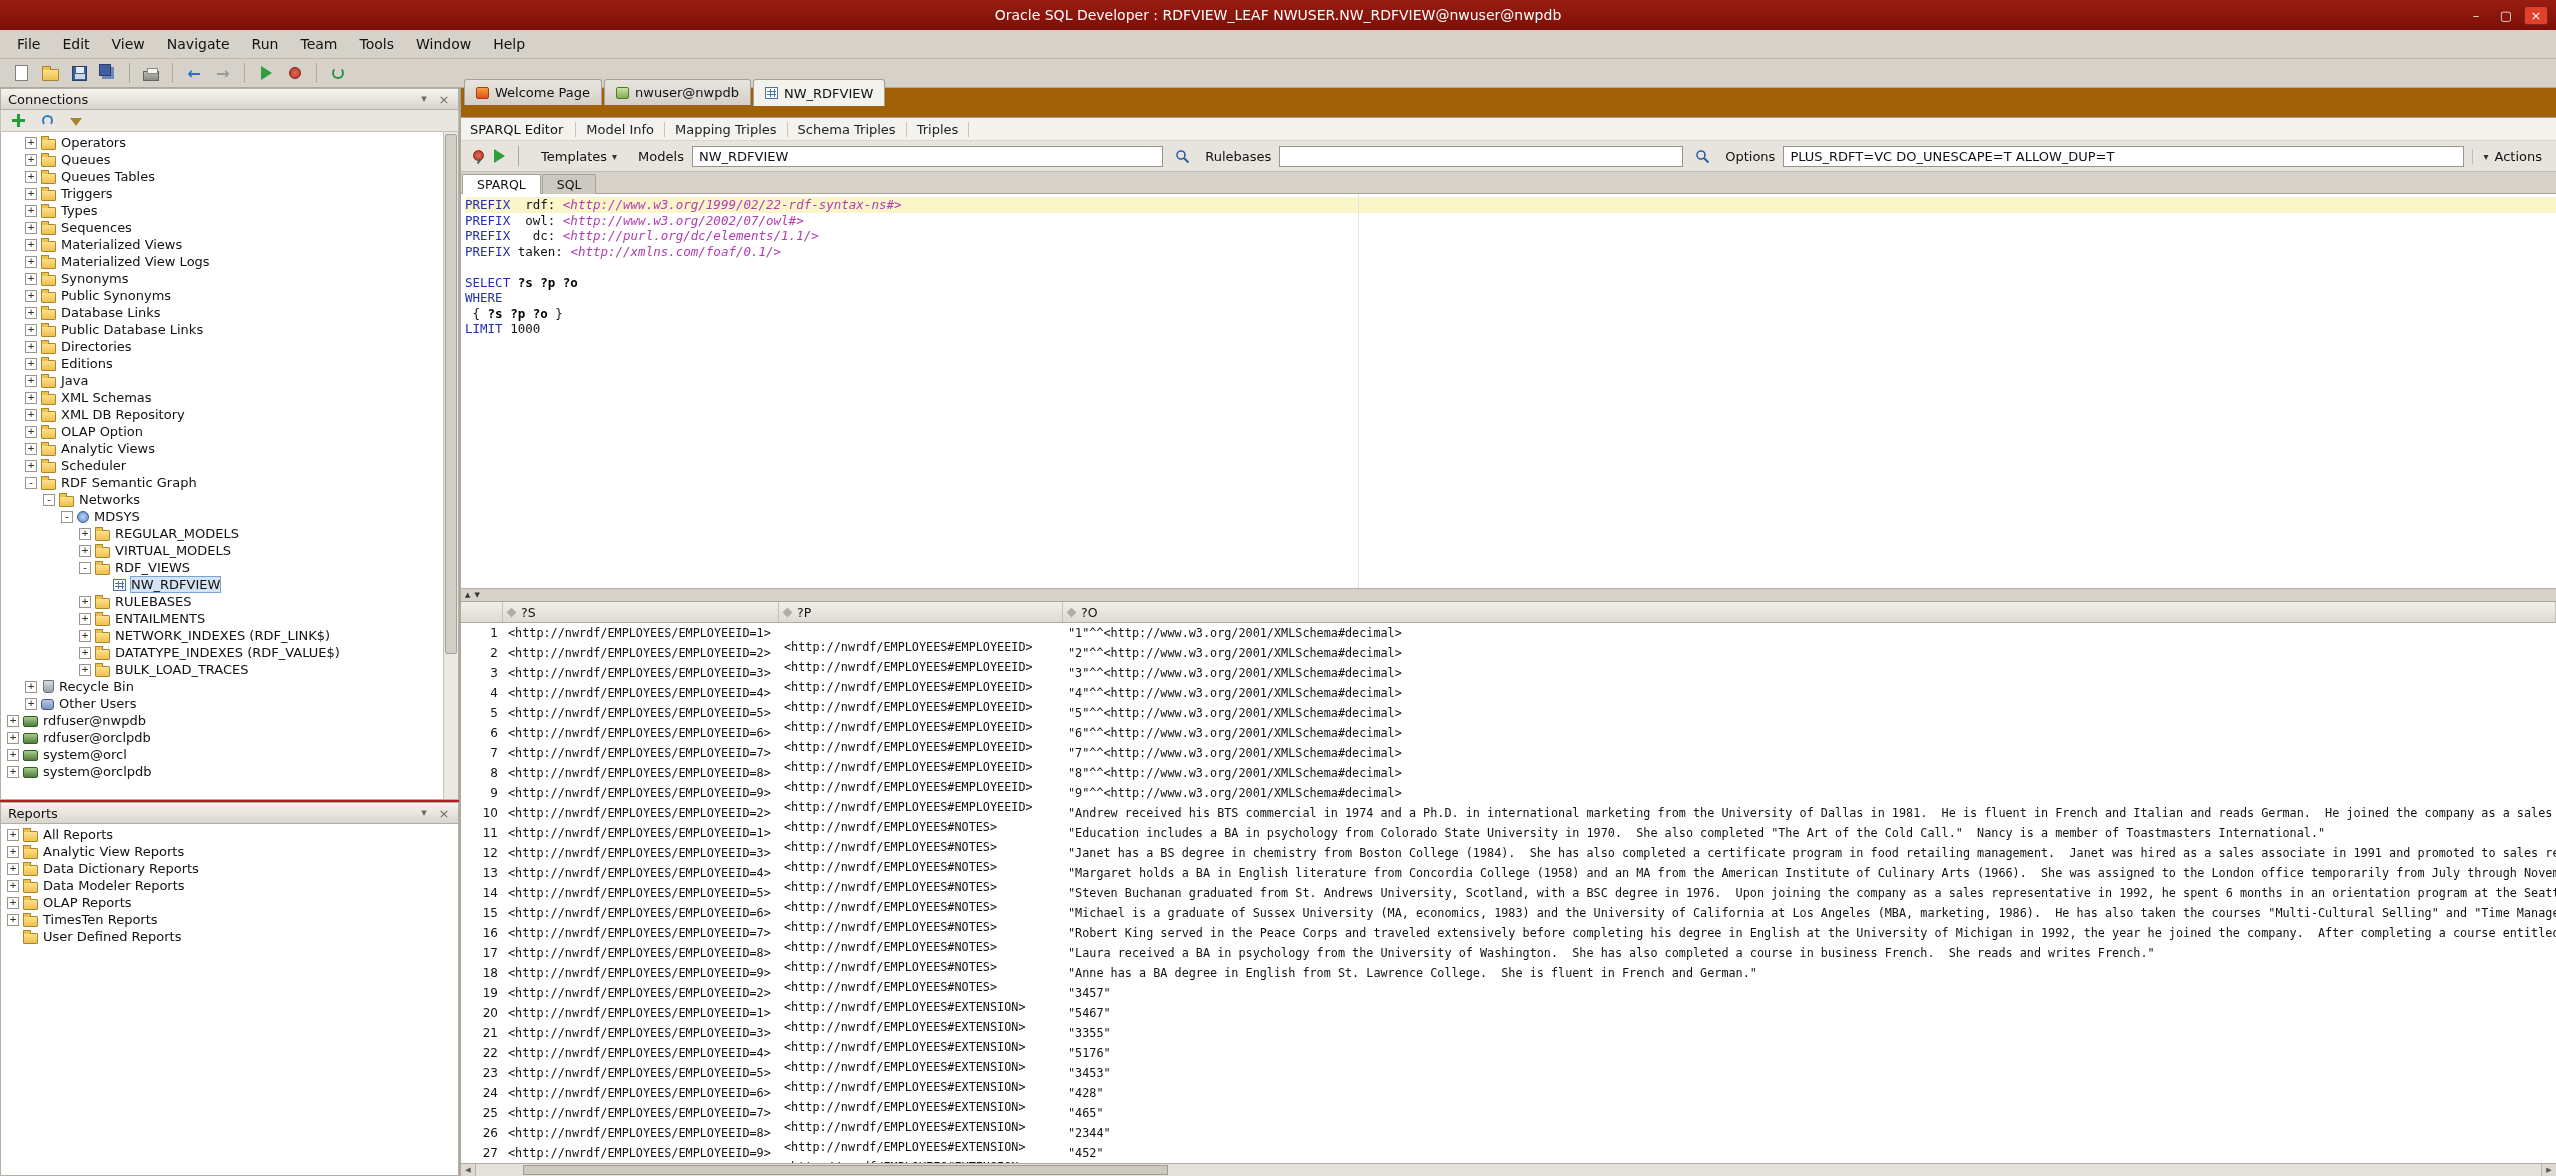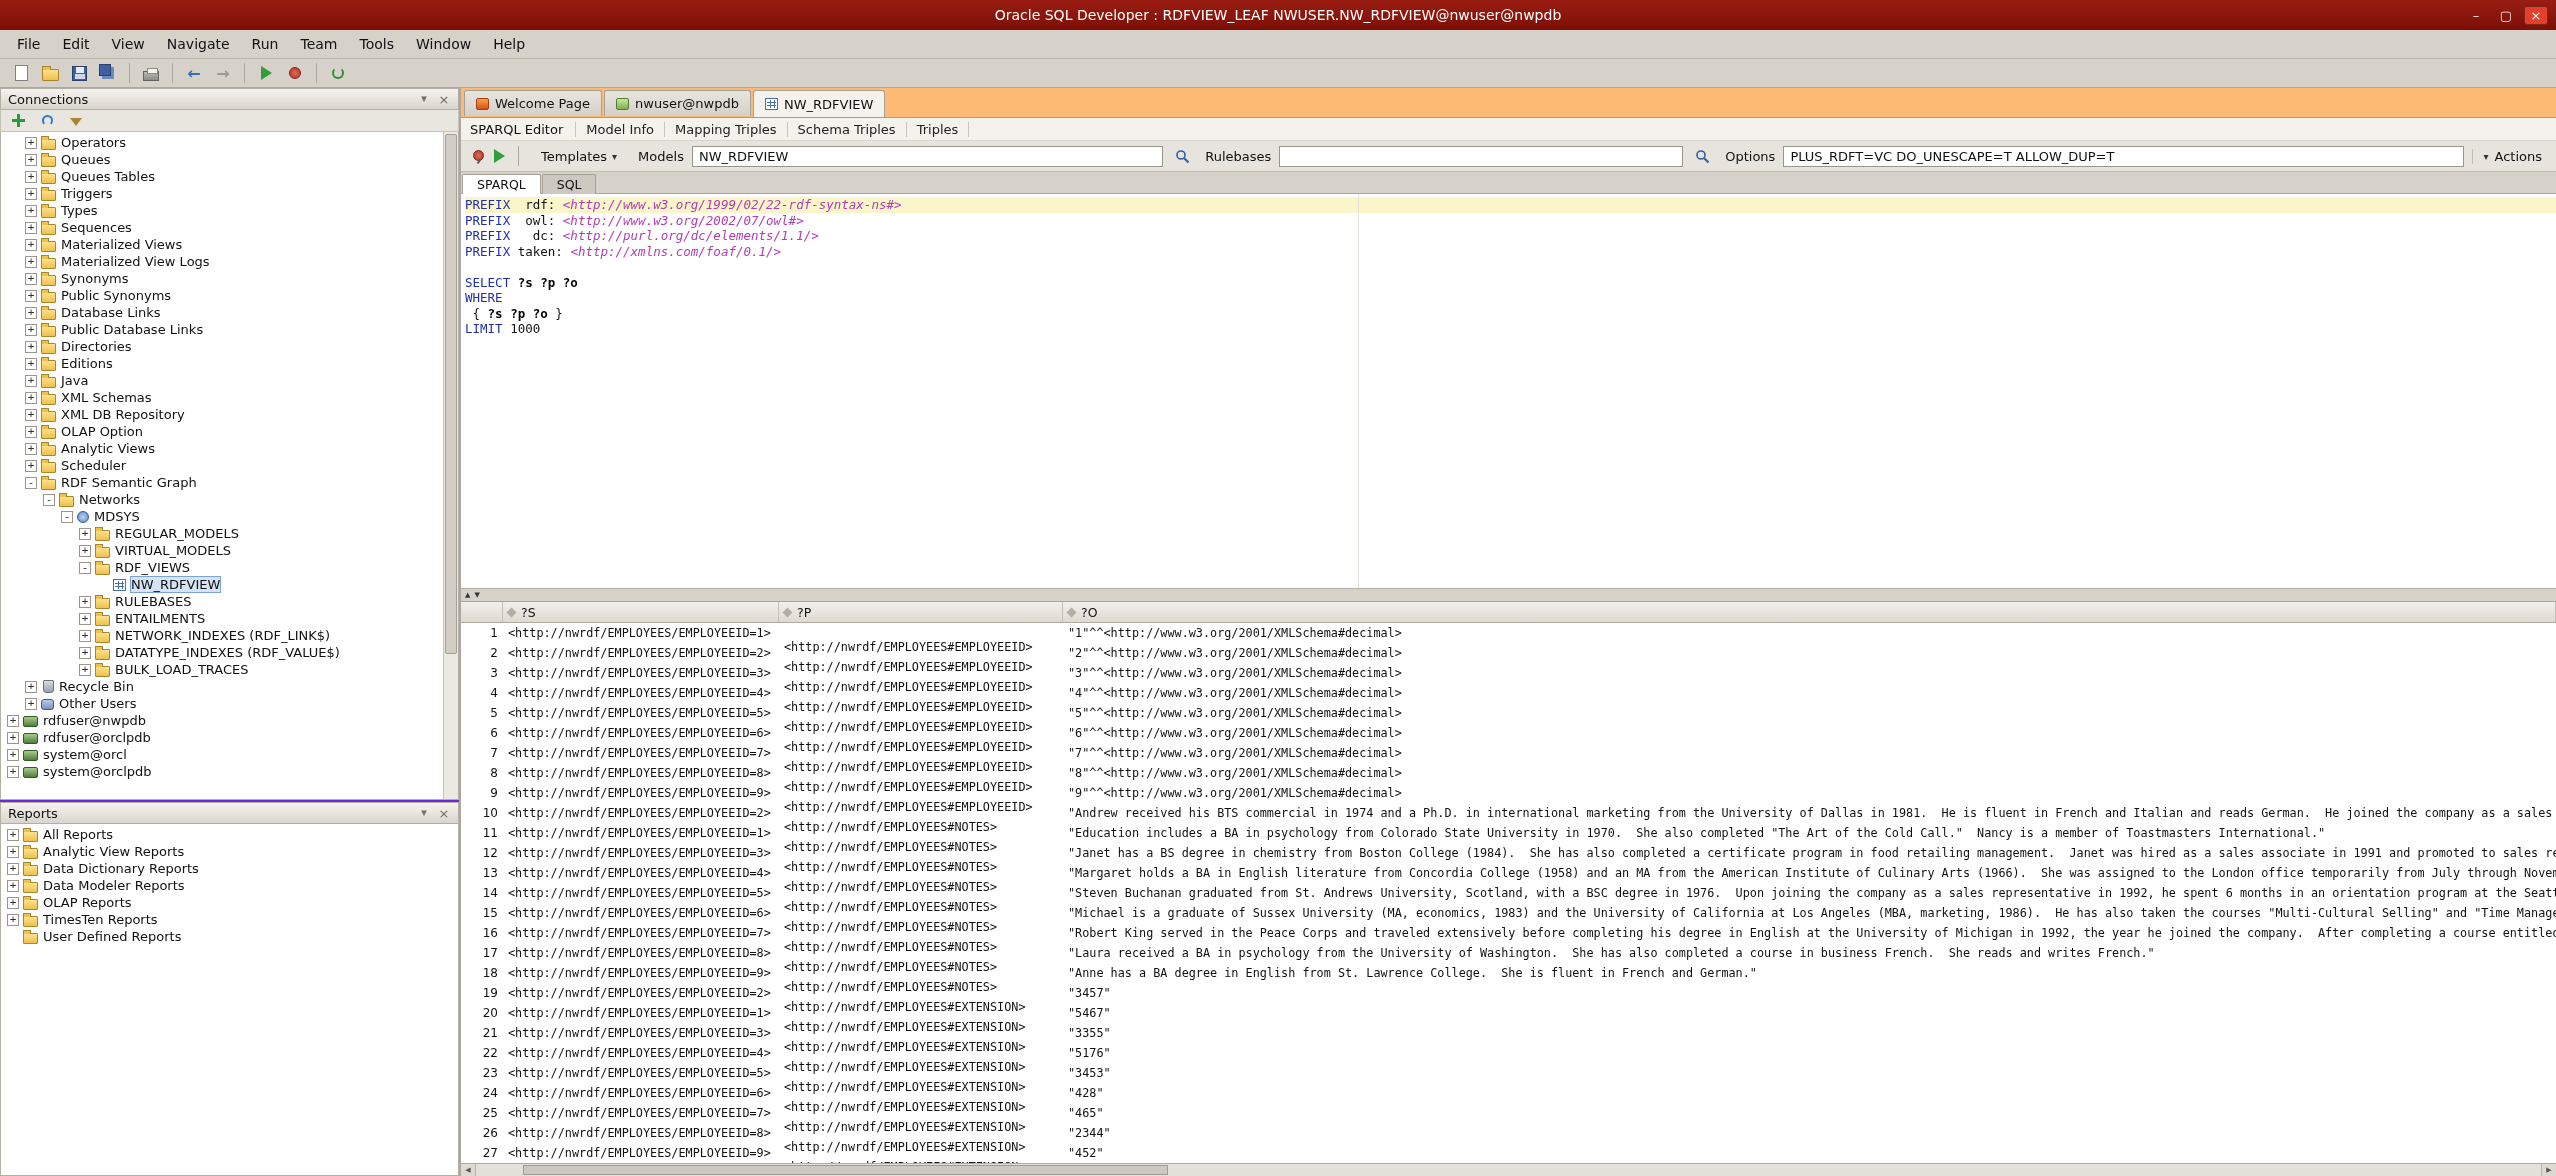--- a/index.html
+++ b/index.html
@@ -46,21 +46,21 @@
   .ci-add::after { content:""; position:absolute; left:5px; top:0; width:3px; height:13px; background:#1f9e3a; }
   .ci-refresh { width:11px; height:11px; border:2px solid #2e7fbf; border-radius:50%; border-bottom-color:transparent; }
   .ci-filter { width:0; height:0; border-left:6px solid transparent; border-right:6px solid transparent; border-top:8px solid #a8862c; margin-top:2px; }
 
   
   .content { display:flex; height:1088px; flex:none; }
   .left-col { width:461px; flex:none; border-right:2px solid #aca89e; display:flex; flex-direction:column; background:#d6d2ca; }
   .right-col { flex:1; min-width:0; display:flex; flex-direction:column; background:#d6d2ca; }
 
   
-  .connections-panel { height:714px; flex:none; display:flex; flex-direction:column; border-bottom:2px solid #6d28d9; }
+  .connections-panel { height:714px; flex:none; display:flex; flex-direction:column; border-bottom:2px solid #b91c1c; }
   .reports-panel { flex:1; display:flex; flex-direction:column; }
   .panel-header { height:22px; flex:none; background:linear-gradient(#f6f4f0,#d9d5cd); border:1px solid #b3afa5;
     display:flex; align-items:center; padding:0 7px; font-size:13px; }
   .ph-icons { margin-left:auto; display:flex; gap:6px; color:#6d6a62; font-size:11px; }
   .gi { width:14px; text-align:center; }
   .gi-caret::before { content:"▾"; }
   .gi-x::before { content:"×"; font-size:13px; }
   .panel-toolbar { height:22px; flex:none; background:#e9e6e0; border:1px solid #c6c2b8; border-top:none;
     display:flex; align-items:center; gap:7px; padding:0 6px; }
   .panel-body { flex:1; background:#fff; border:1px solid #b3afa5; border-top:none; position:relative; overflow:hidden; }
@@ -78,22 +78,22 @@
   .ti-users { width:13px; height:11px; margin-top:2px; background:linear-gradient(#b9c9e6,#7a93c0); border:1px solid #44598a; border-radius:3px; }
   .ti-network { width:12px; height:12px; margin-top:1px; background:radial-gradient(#bcd4f2,#5b86c2); border:1px solid #2f5d9e; border-radius:50%; }
   .ti-rdfview, .dt-rdfview { width:13px; height:12px; background:#fff; border:1px solid #4a6fae; }
   .ti-rdfview::before, .dt-rdfview::before { content:""; position:absolute; left:1px; right:1px; top:3px; height:1px; background:#4a6fae; box-shadow:0 3px 0 #4a6fae; }
   .ti-rdfview::after, .dt-rdfview::after { content:""; position:absolute; top:1px; bottom:1px; left:4px; width:1px; background:#4a6fae; box-shadow:4px 0 0 #4a6fae; }
   .tree-row.selected .tree-label { background:#d5e4f5; outline:1px solid #7ba3d4; }
   .vscroll { position:absolute; right:0; top:0; bottom:0; width:15px; background:#ece9e3; border-left:1px solid #c6c2b8; }
   .vs-thumb { position:absolute; left:1px; right:1px; top:2px; height:78%; background:#d2cec6; border:1px solid #a5a198; border-radius:2px; }
 
   
-  .doc-tabbar { height:30px; flex:none; background:#fdba74; border-bottom:1px solid #a19d93;
-    display:flex; align-items:flex-end; padding:3px 3px 1px; gap:2px; }
+  .doc-tabbar { height:30px; flex:none; background:#a16207; border-bottom:1px solid #a19d93;
+    display:flex; align-items:flex-end; padding:3px 3px 12px; gap:2px; }
   .doc-tab { height:26px; display:flex; align-items:center; gap:6px; padding:0 11px; font-size:13px;
     background:linear-gradient(#e8e5df,#d4d0c8); border:1px solid #a5a197; border-bottom:none; border-radius:3px 3px 0 0; }
   .doc-tab.active { background:#f4f2ed; margin-bottom:-1px; height:27px; }
   .dt-icon { width:13px; height:12px; position:relative; flex:none; }
   .dt-welcome { background:linear-gradient(#f6a13c,#d9531e); border:1px solid #a33d12; border-radius:2px; }
   .dt-connection { background:linear-gradient(#cfe3a8,#7fae4f); border:1px solid #4f7d2f; border-radius:2px; }
 
   
   .editor-header { height:23px; flex:none; background:#f4f2ed; border-bottom:1px solid #d8d5cd;
     display:flex; align-items:center; padding:0 9px; font-size:13px; }

